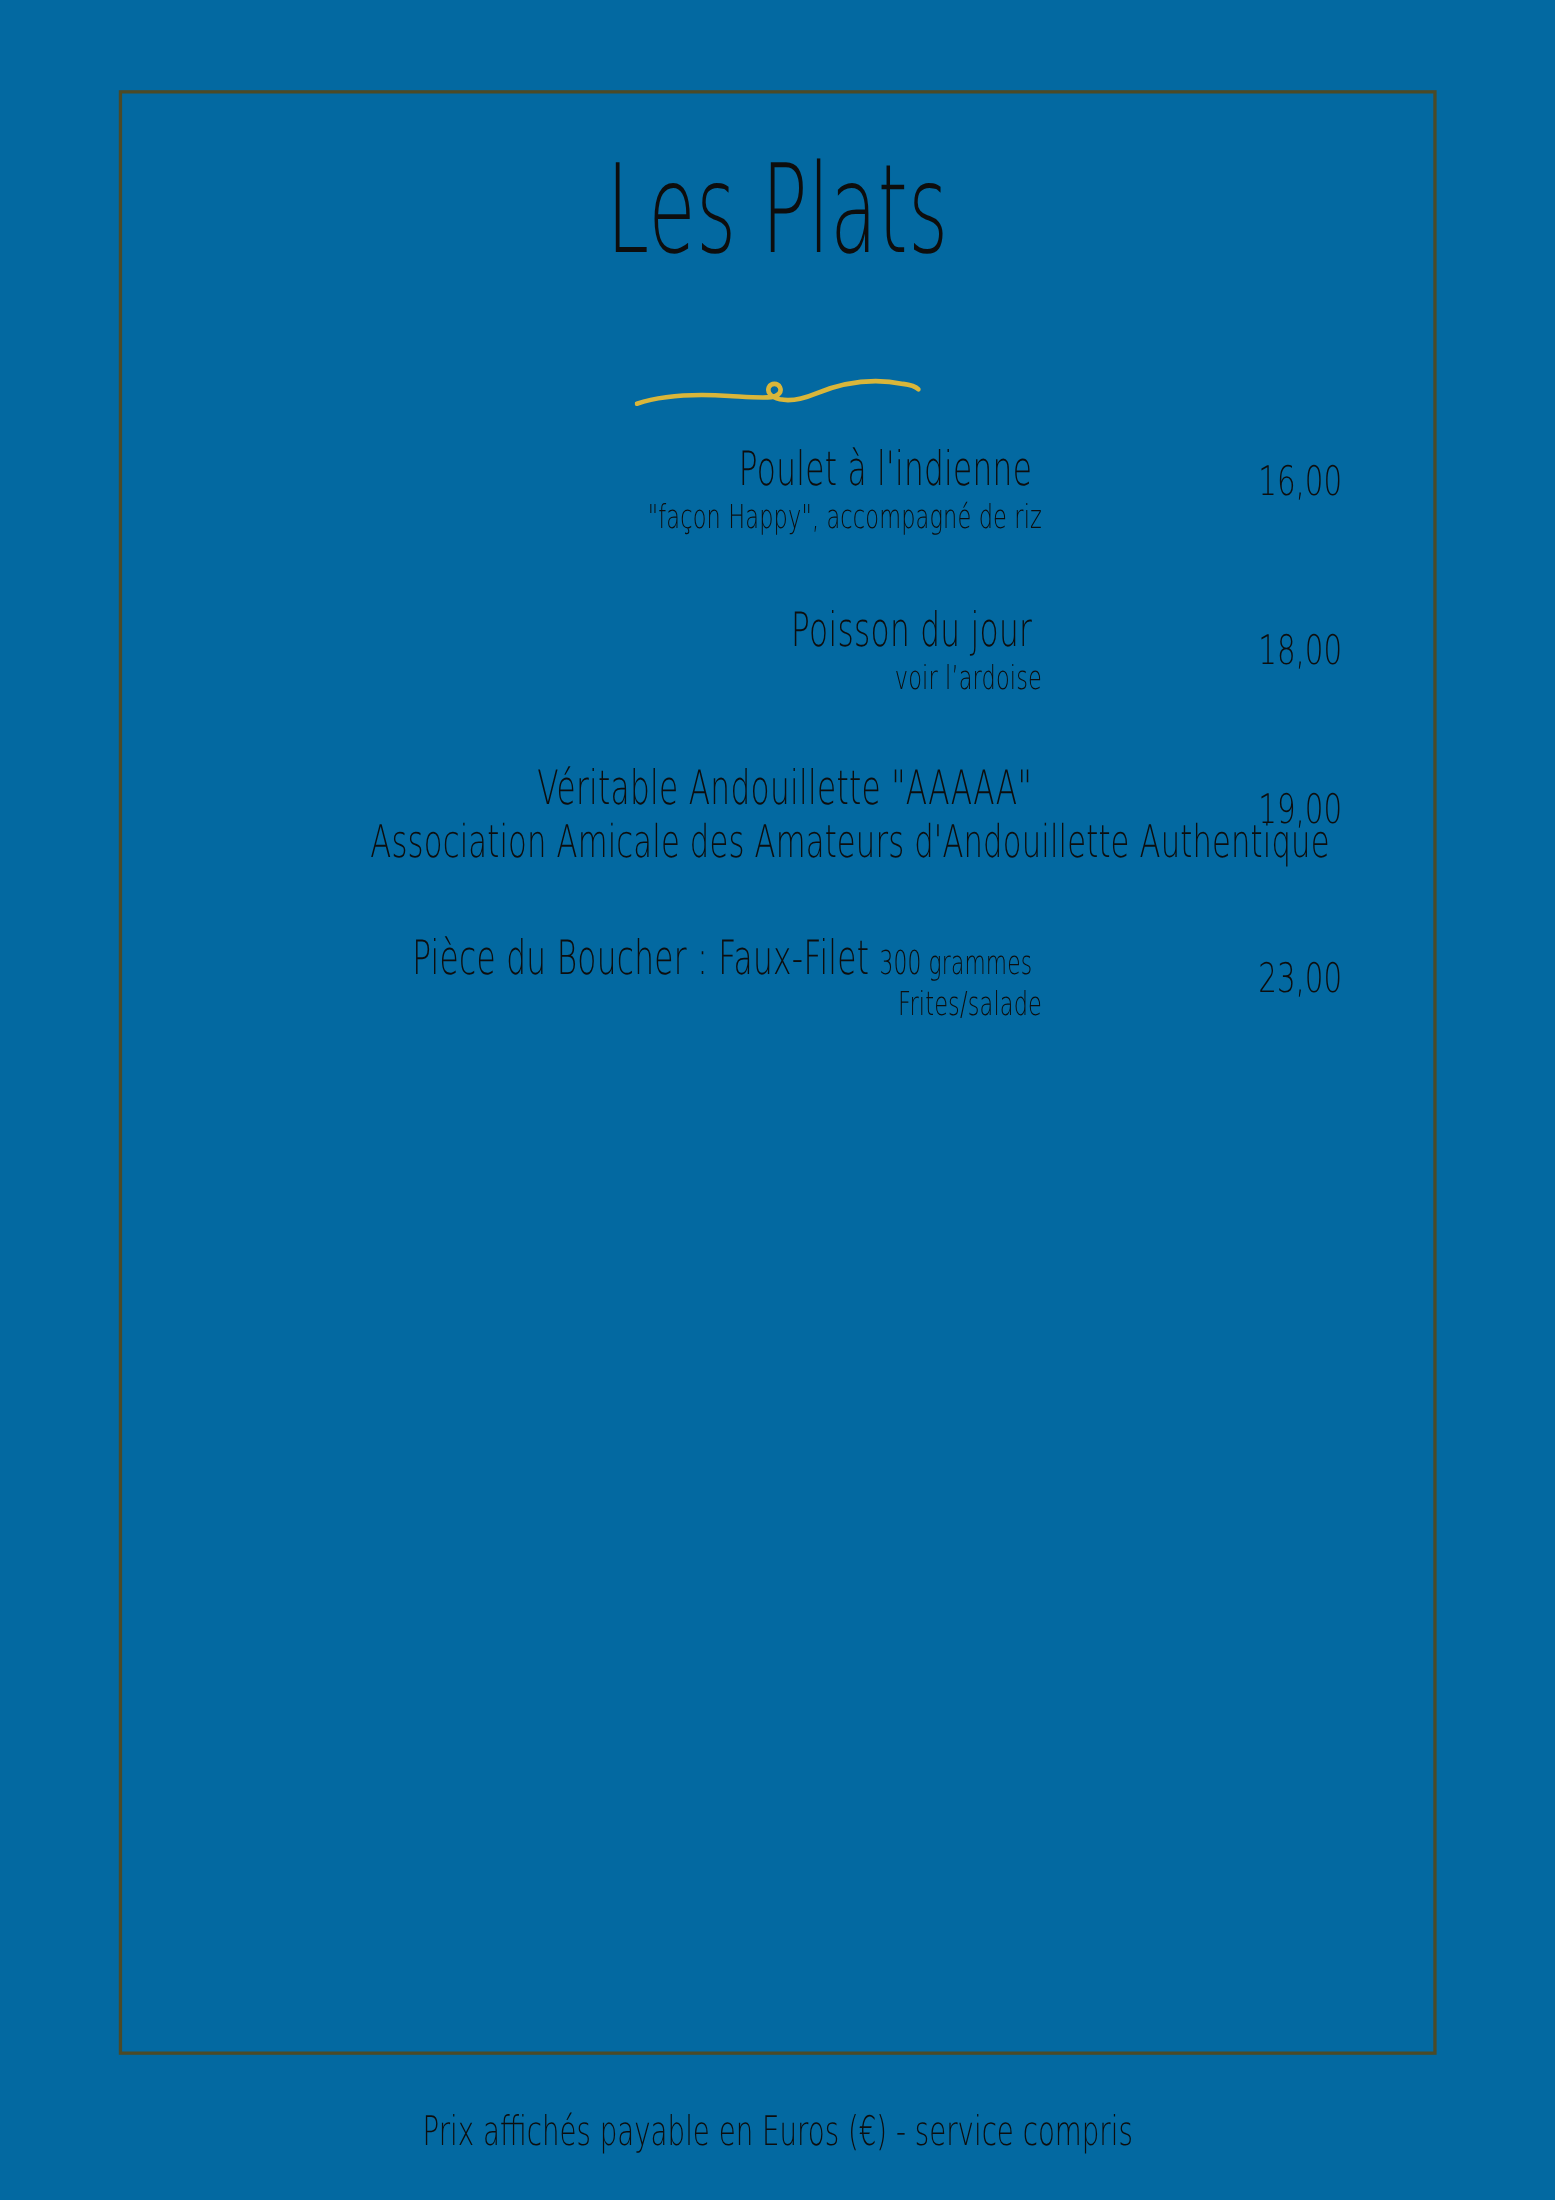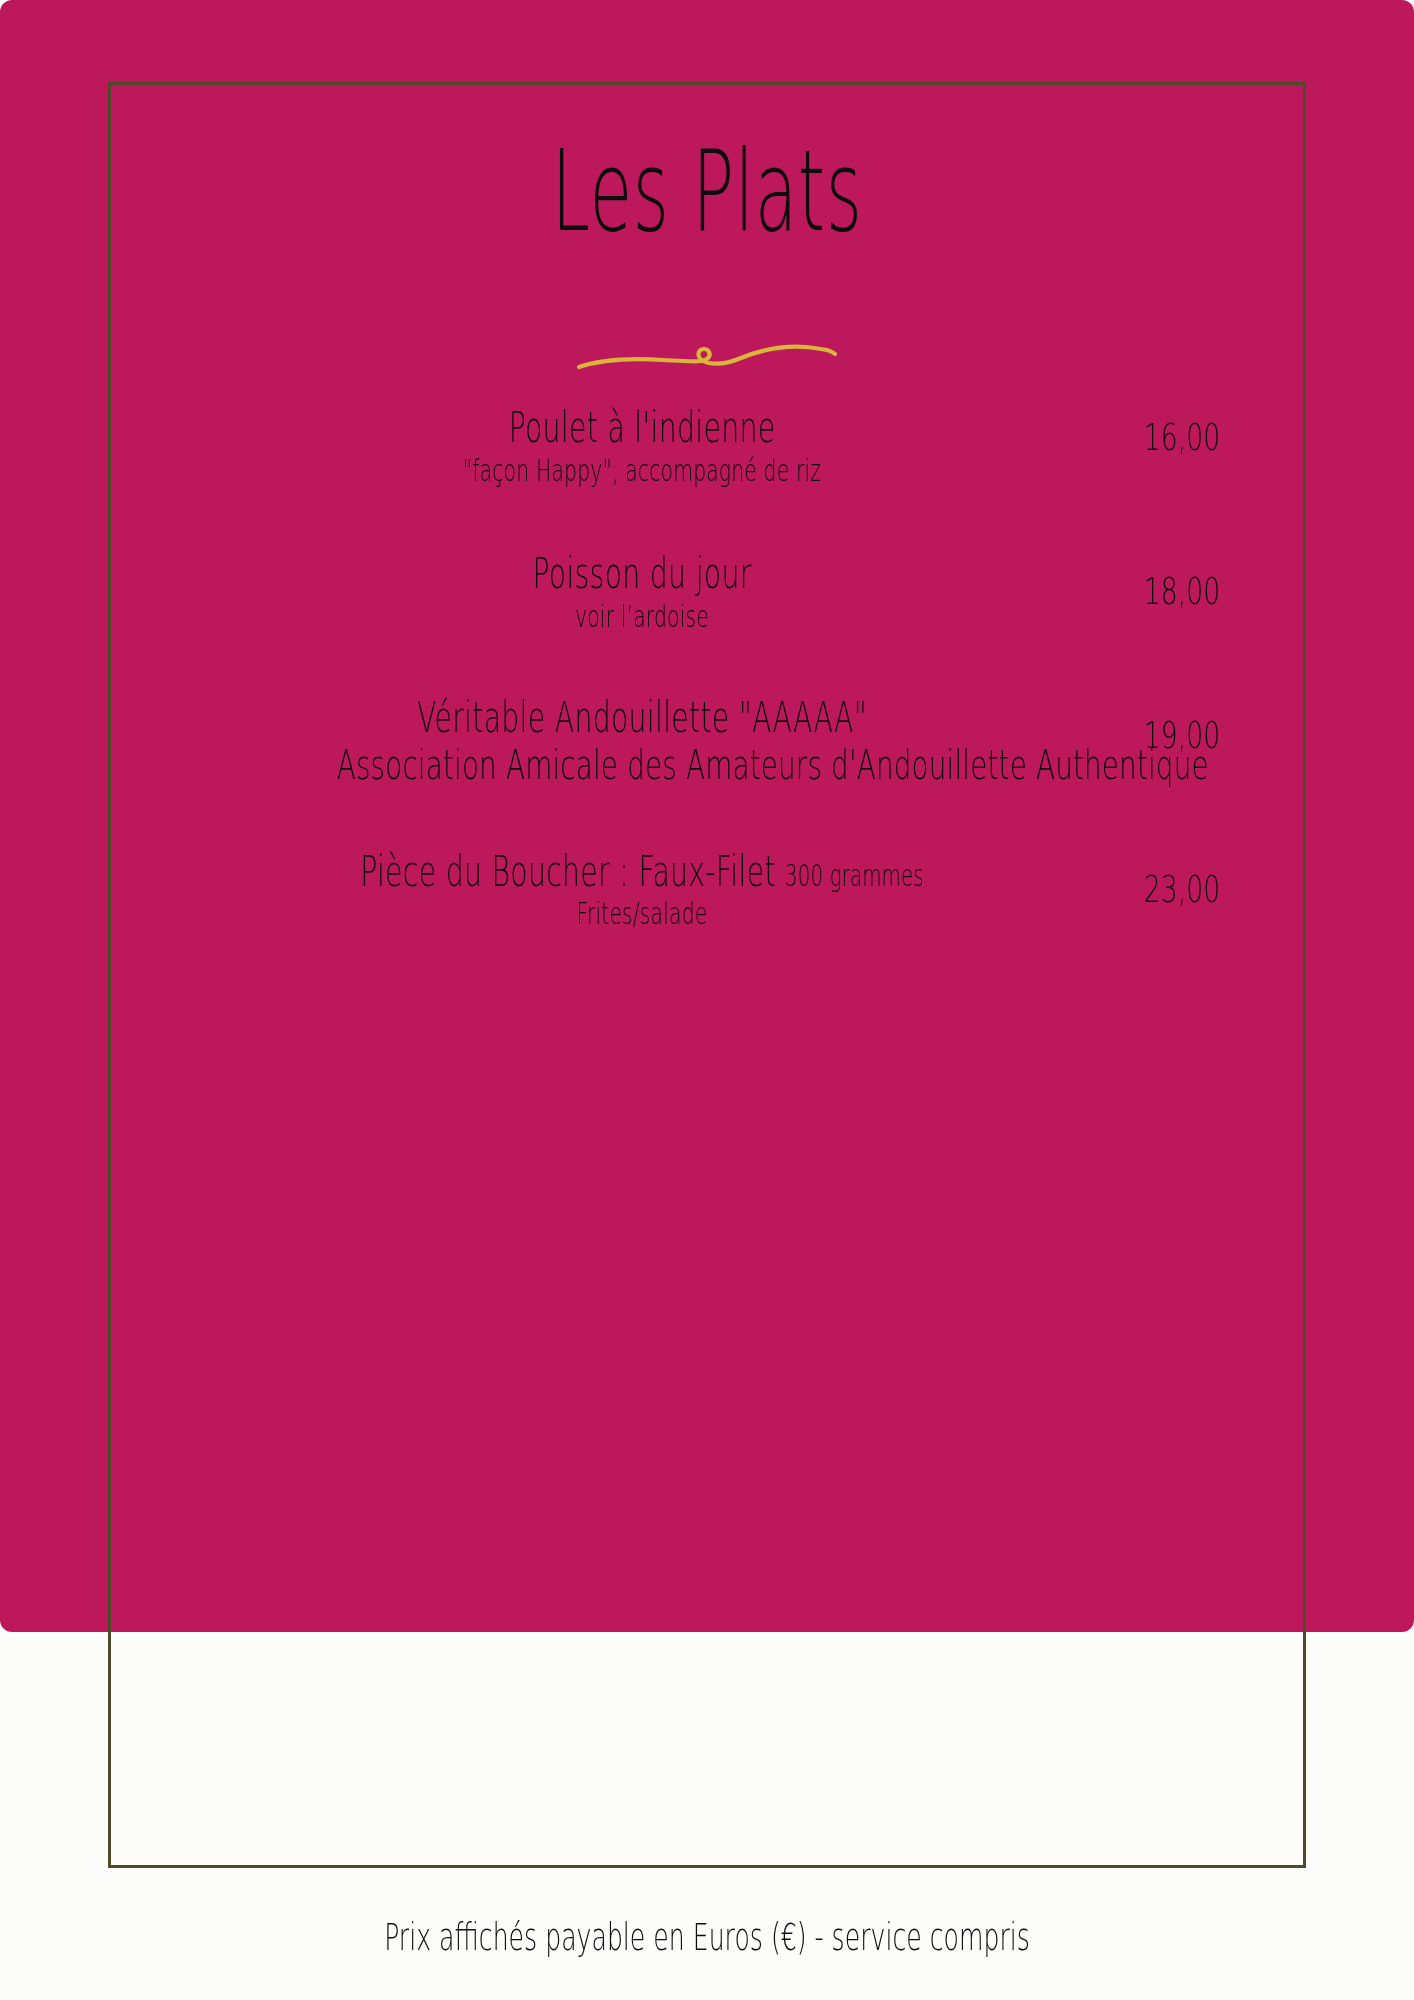--- a/index.html
+++ b/index.html
@@ -12,27 +12,26 @@
     height: 2000px;
     background: #fcfcfb;
     font-family: "Liberation Sans", sans-serif;
     color: #111111;
     overflow: hidden;
   }
 
   .menu-page {
     position: relative;
     width: 1414px;
-    height: 1632px;
-    box-sizing: border-box;
-    background: #be185d;
+    height: 2000px;
+    box-sizing: border-box;
+    background: #0369a1;
     display: flex;
     flex-direction: column;
     align-items: center;
-    border-radius: 12px;
   }
 
   
   .menu-frame {
     position: absolute;
     left: 108px;
     top: 82px;
     width: 1198px;
     height: 1786px;
     box-sizing: border-box;
@@ -97,21 +96,21 @@
   .menu-item {
     position: relative;
     width: 100%;
     box-sizing: border-box;
     margin-bottom: 54px;
     min-height: 88px;
   }
 
   .item-body {
     width: 100%;
-    text-align: center;
+    text-align: right;
     padding: 0 190px 0 60px;
     box-sizing: border-box;
   }
 
   .item-name {
     font-family: "DejaVu Sans", sans-serif;
     font-weight: 300;
     font-size: 43px;
     line-height: 1.06;
     color: #0d0d0d;

